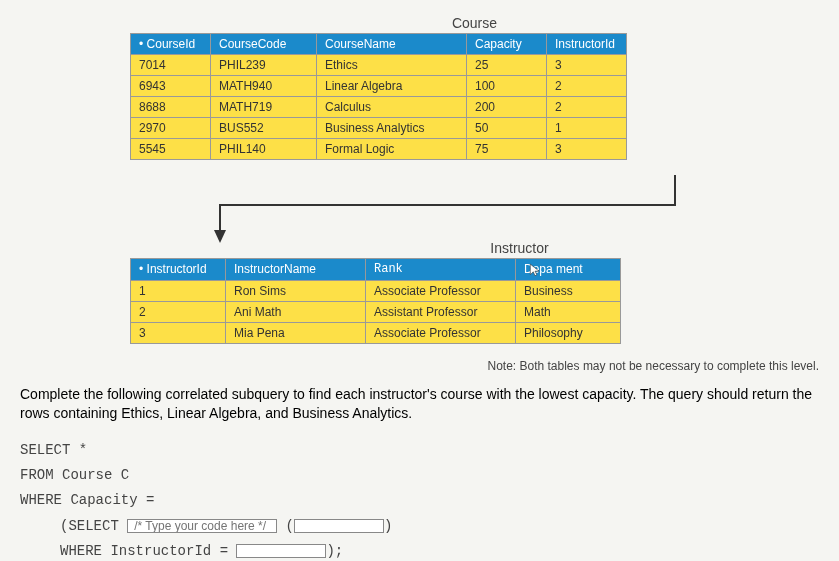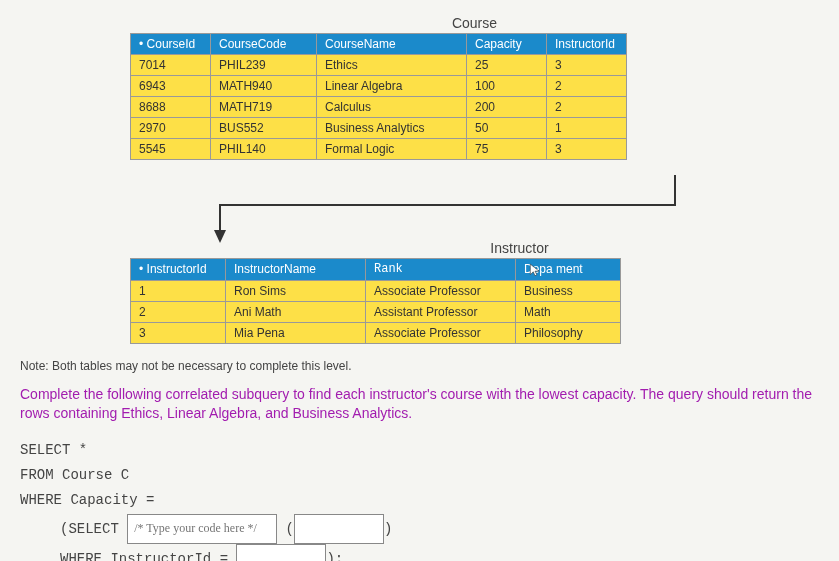--- a/index.html
+++ b/index.html
@@ -39,45 +39,45 @@
     }
     .key-col::before {
       content: "• ";
     }
     .relation-svg {
       display: block;
       margin-left: 180px;
       height: 70px;
     }
     .note {
-      text-align: left;
+      text-align: right;
       font-size: 12px;
       color: #444;
       margin: 4px 0 12px 0;
     }
     .instructions {
       font-size: 14px;
-      color: #a21caf;
+      color: #000000;
       margin: 6px 0 14px 0;
       line-height: 1.4;
     }
     .code-block {
       font-family: "Courier New", monospace;
       font-size: 14px;
       color: #444;
       line-height: 1.8;
     }
     .indent1 { padding-left: 40px; }
     .code-input {
-      font-family: Liberation Serif, serif;
+      font-family: Liberation Sans, sans-serif;
       font-size: 12px;
       border: 1px solid #888;
       background: #fff;
       padding: 2px 6px;
-      height: 30px;
+      height: 14px;
       vertical-align: middle;
     }
     .input-wide { width: 150px; }
     .input-narrow { width: 90px; }
     .input-small { width: 90px; }
     .cursor-icon {
       display: inline-block;
       vertical-align: middle;
     }
     

